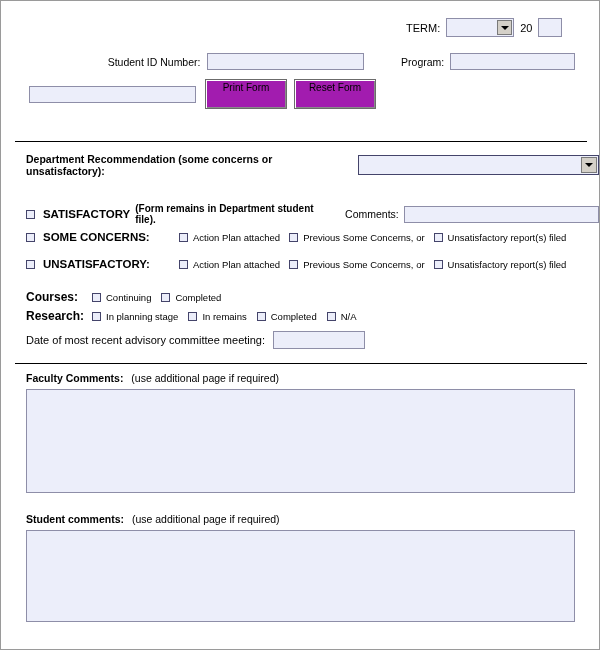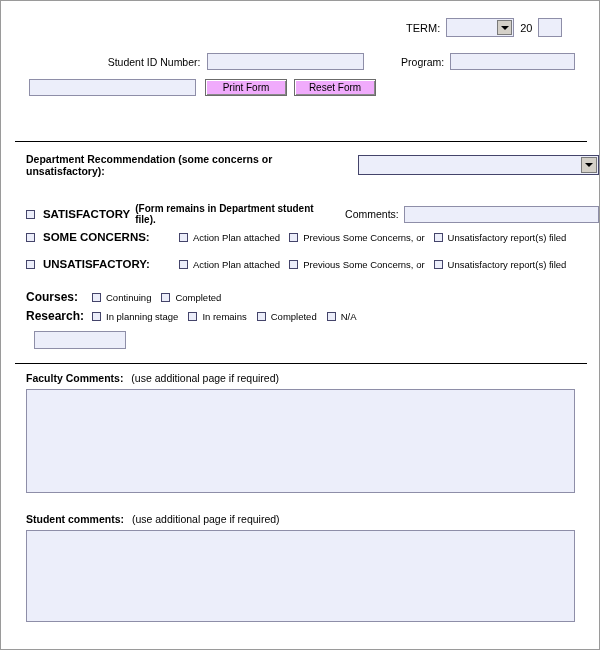--- a/index.html
+++ b/index.html
@@ -101,26 +101,26 @@
     margin-bottom: 9px;
   }
   .info-label {
     width: 190px;
     text-align: right;
     padding-right: 7px;
     font-size: 10.5px;
     box-sizing: border-box;
   }
   .btn {
-    background: #f0abfc;
+    background: #a21caf;
     border: 1px solid #6b6b6b;
     box-shadow: inset 1px 1px 0 #ffffff, inset -1px -1px 0 #8a8a8a;
     font-size: 10px;
     font-family: "Liberation Sans", sans-serif;
-    height: 17px;
+    height: 30px;
     line-height: 15px;
     text-align: center;
     box-sizing: border-box;
     cursor: pointer;
   }
   .hr {
     position: absolute;
     left: 14px;
     width: 572px;
     border-top: 1.5px solid #000;
@@ -157,21 +157,21 @@
     border: 1px solid #44446a;
     background: #eceefa;
     display: inline-block;
     box-sizing: border-box;
     vertical-align: middle;
   }
   .sect {
     position: absolute;
     left: 25px;
   }
-  .sect .row { margin-bottom: 0; }
+  .sect .row { margin-bottom: 0; justify-content: flex-end; }
   .bold-cap {
     font-weight: bold;
     font-size: 11.5px;
   }
   .sub {
     font-size: 10px;
   }
   .mini-label { font-size: 9.5px; }
   .courses-label, .research-label {
     font-weight: bold;
@@ -275,20 +275,21 @@
       <span class="mini-label" style="margin-left:5px;">In remains</span>
       <span class="cb" style="margin-left:10px;"></span>
       <span class="mini-label" style="margin-left:5px;">Completed</span>
       <span class="cb" style="margin-left:10px;"></span>
       <span class="mini-label" style="margin-left:5px;">N/A</span>
     </div>
   </div>
 
   <div class="sect" style="top:330px;">
     <div class="row">
+      <span class="lbl" style="font-size:11px;">Date of most recent advisory committee meeting:</span>
       <span class="field" style="width:92px;margin-left:8px;height:18px;"></span>
     </div>
   </div>
 
   <div class="hr" style="top:362px;"></div>
 
   <div style="position:absolute;left:25px;top:371px;" class="cmt-title">
     <b>Faculty Comments:</b>
     <span style="margin-left:5px;">(use additional page if required)</span>
   </div>

